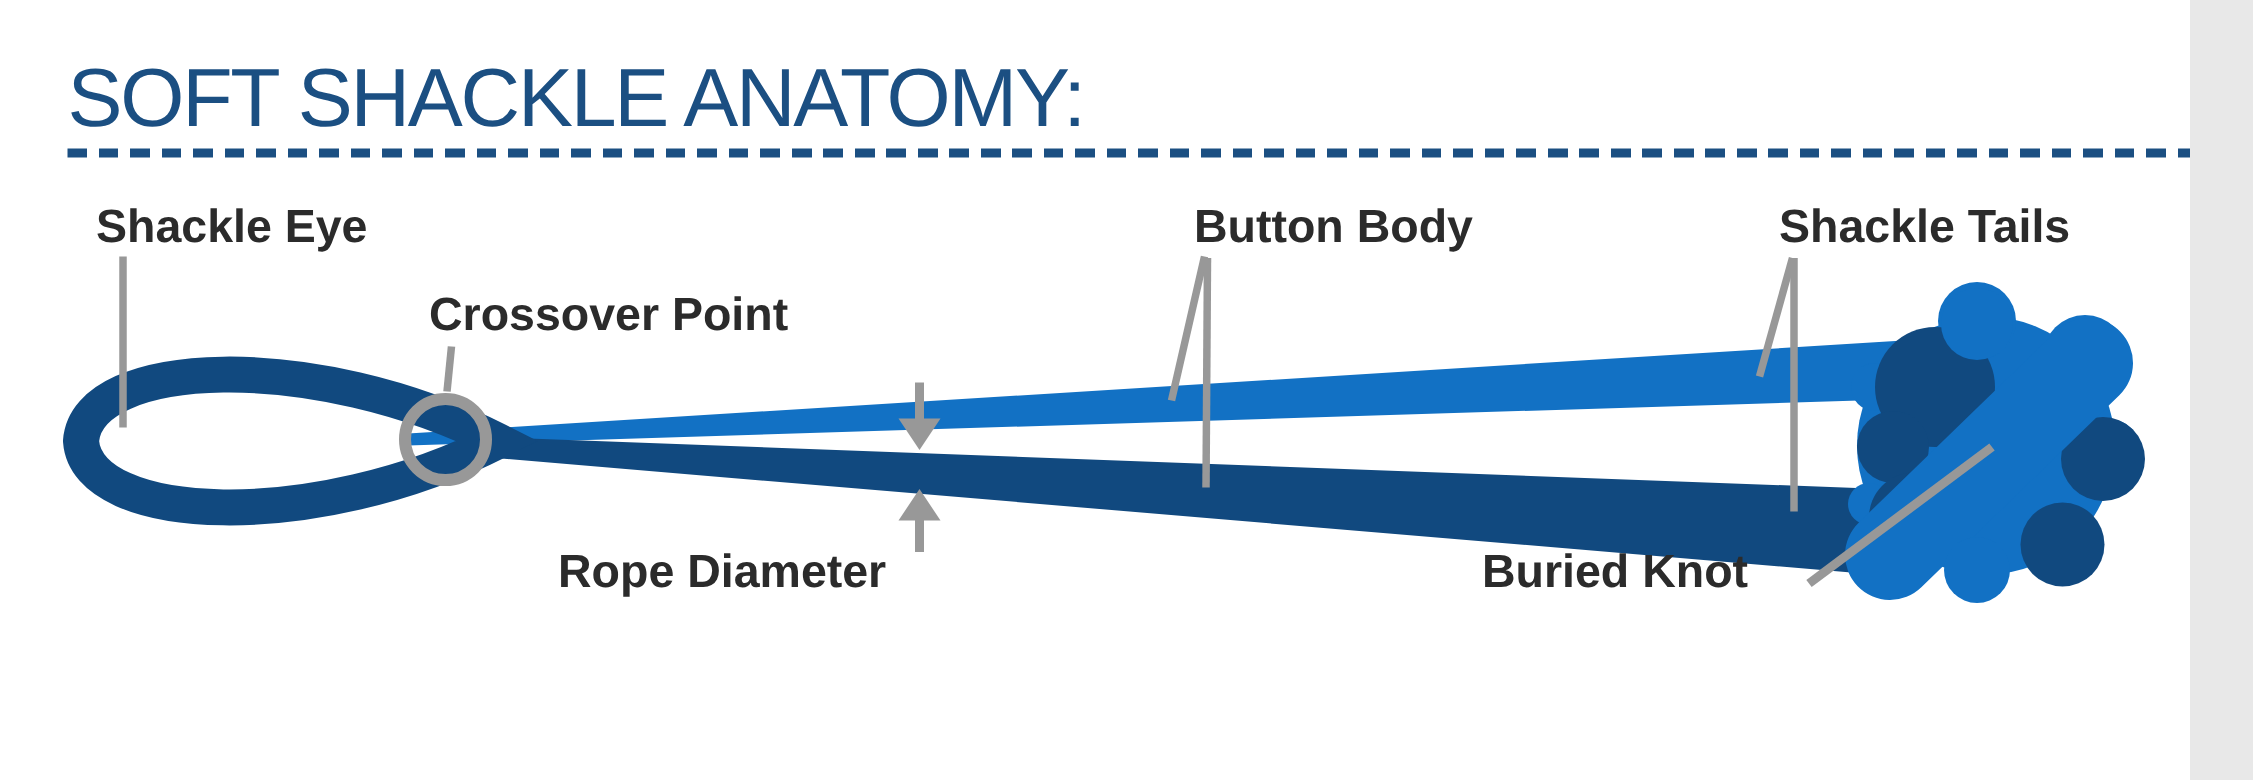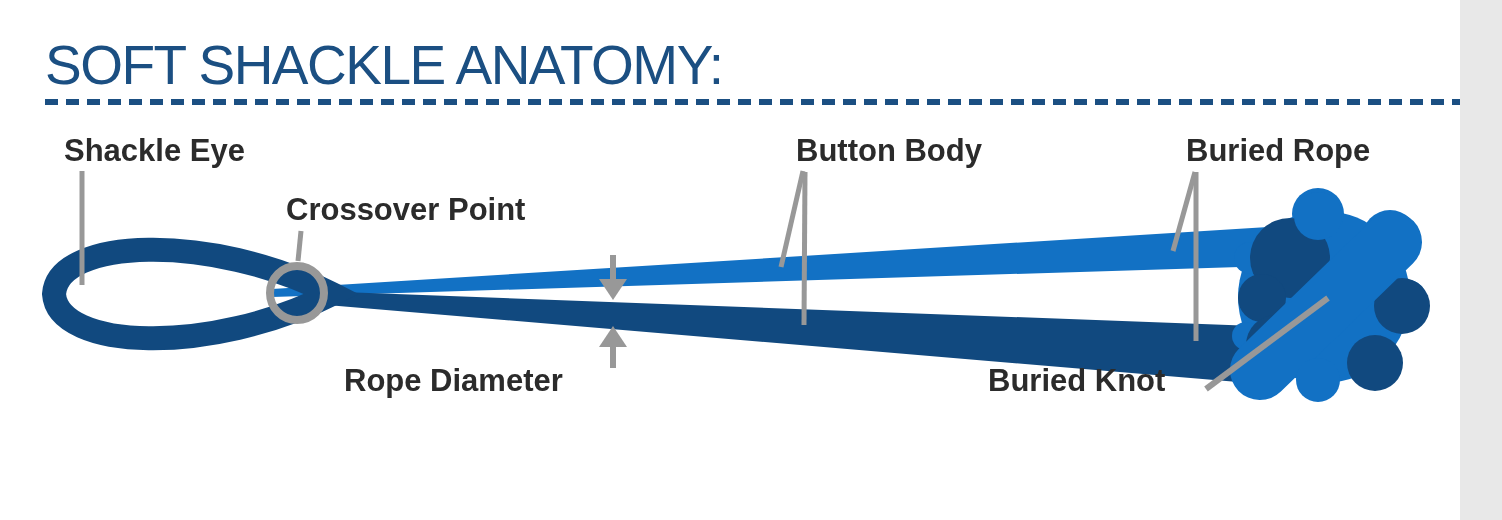--- a/index.html
+++ b/index.html
@@ -33,21 +33,21 @@
   .diagram-svg{position:absolute;left:0;top:0;}
   .label{
     position:absolute;
     font-size:31px;font-weight:bold;line-height:1.1;
     color:var(--label-text);white-space:nowrap;
   }
   .lbl-shackle-eye{left:64px;top:134px;}
   .lbl-crossover-point{left:286px;top:193px;}
   .lbl-shackle-body{left:796px;top:134px;}
   .lbl-buried-tails{left:1186px;top:134px;}
-  .lbl-rope-diameter{left:344px;top:364px;}
+  .lbl-rope-diameter{left:372px;top:364px;}
   .lbl-button-knot{left:988px;top:364px;}
 
   
   .c-light{fill:var(--rope-light-blue);}
   .c-dark{fill:var(--rope-dark-blue);}
   .loop-stroke{fill:none;stroke:var(--rope-dark-blue);stroke-width:24;stroke-linejoin:miter;}
   .knot-band{stroke:var(--rope-light-blue);stroke-width:60;stroke-linecap:round;}
   .gray-line{stroke:var(--annotation-gray);stroke-width:5;fill:none;}
   .gray-line-thick{stroke:var(--annotation-gray);stroke-width:6;fill:none;}
   .gray-fill{fill:var(--annotation-gray);}
@@ -120,17 +120,17 @@
     </g>
     <g>
       <polygon class="gray-fill" points="599,347 627,347 613,326"></polygon>
       <line class="gray-line-thick" x1="613" y1="345" x2="613" y2="368"></line>
     </g>
   </svg>
 
   <div class="label lbl-shackle-eye">Shackle Eye</div>
   <div class="label lbl-crossover-point">Crossover Point</div>
   <div class="label lbl-shackle-body">Button Body</div>
-  <div class="label lbl-buried-tails">Buried Rope</div>
+  <div class="label lbl-buried-tails">Shackle Tails</div>
   <div class="label lbl-rope-diameter">Rope Diameter</div>
   <div class="label lbl-button-knot">Buried Knot</div>
 
 </div>
 
 </body></html>

